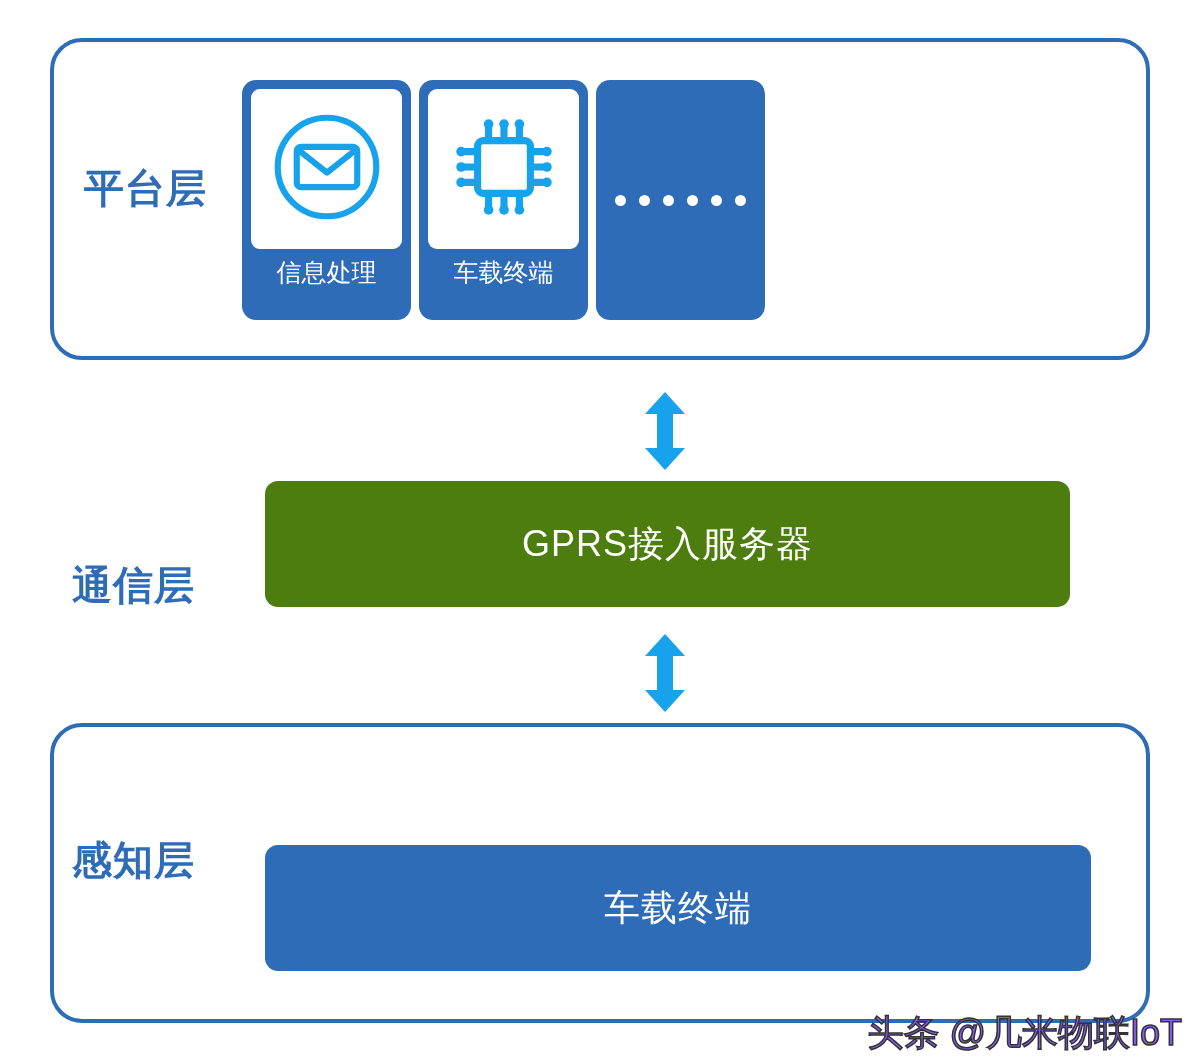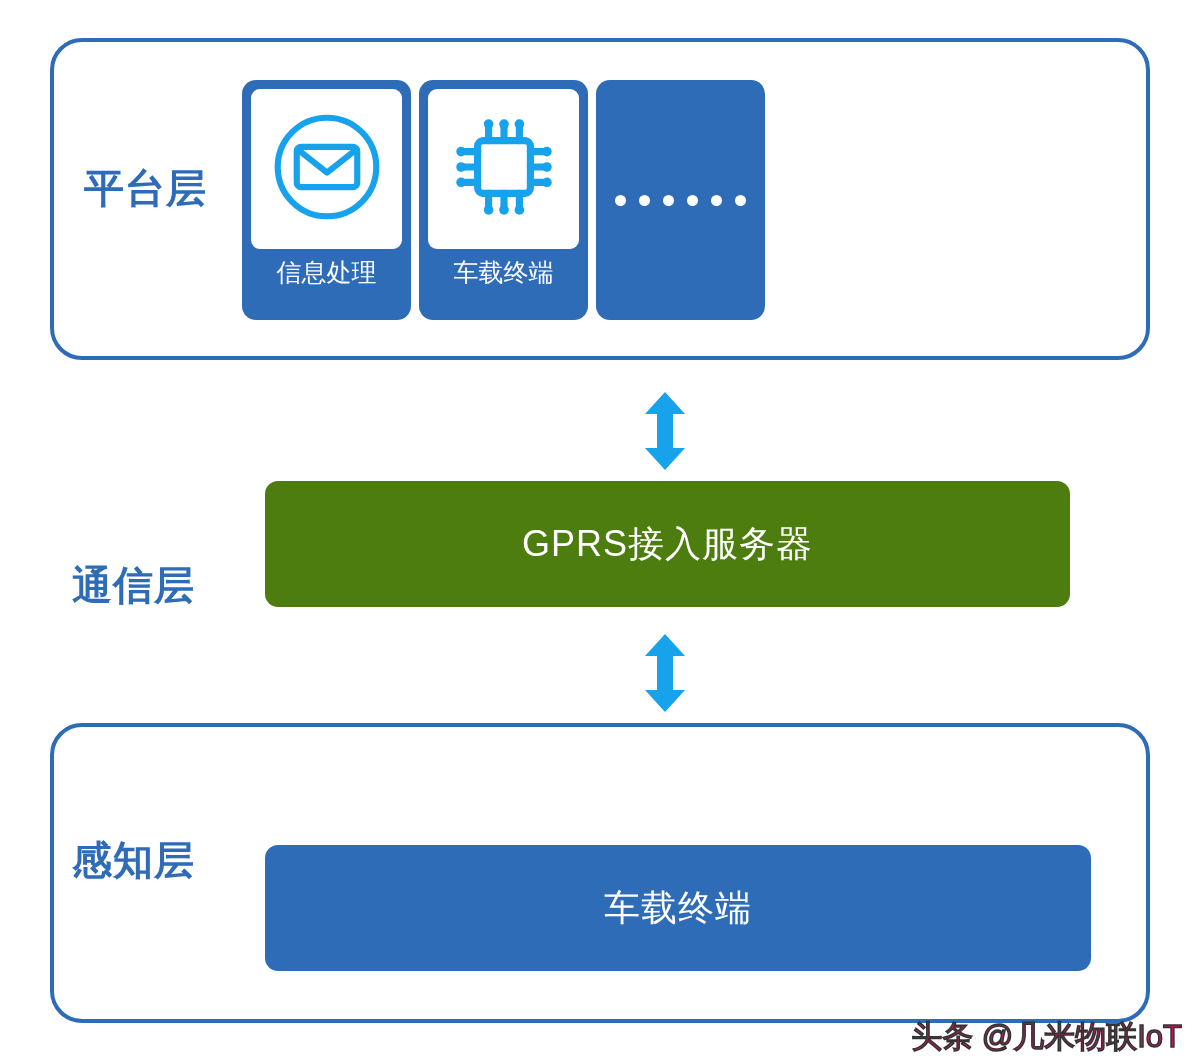--- a/index.html
+++ b/index.html
@@ -160,22 +160,22 @@
     height: 78px;
   }
   #arrow-top { left: 643px; top: 392px; }
   #arrow-bottom { left: 643px; top: 634px; }
 
   
   #watermark {
     position: absolute;
     right: 18px;
     bottom: 6px;
-    font-size: 31px;
-    color: #be185d;
+    font-size: 36px;
+    color: #8b5cf6;
     -webkit-text-stroke: 1.5px #333333;
     white-space: nowrap;
     font-weight: normal;
   }
 </style>
 </head>
 <body>
 
 <div class="frame" id="platform-frame"></div>
 

